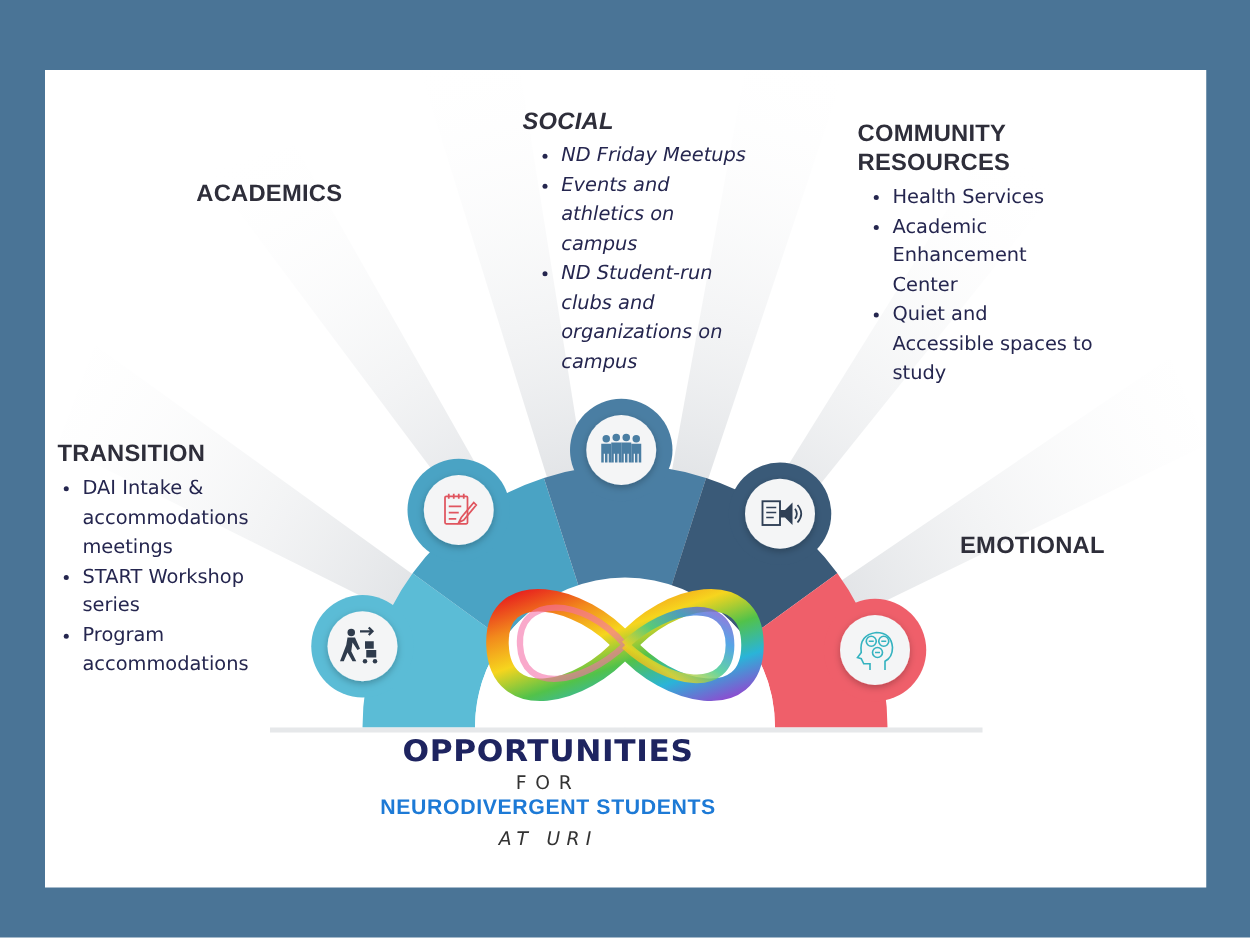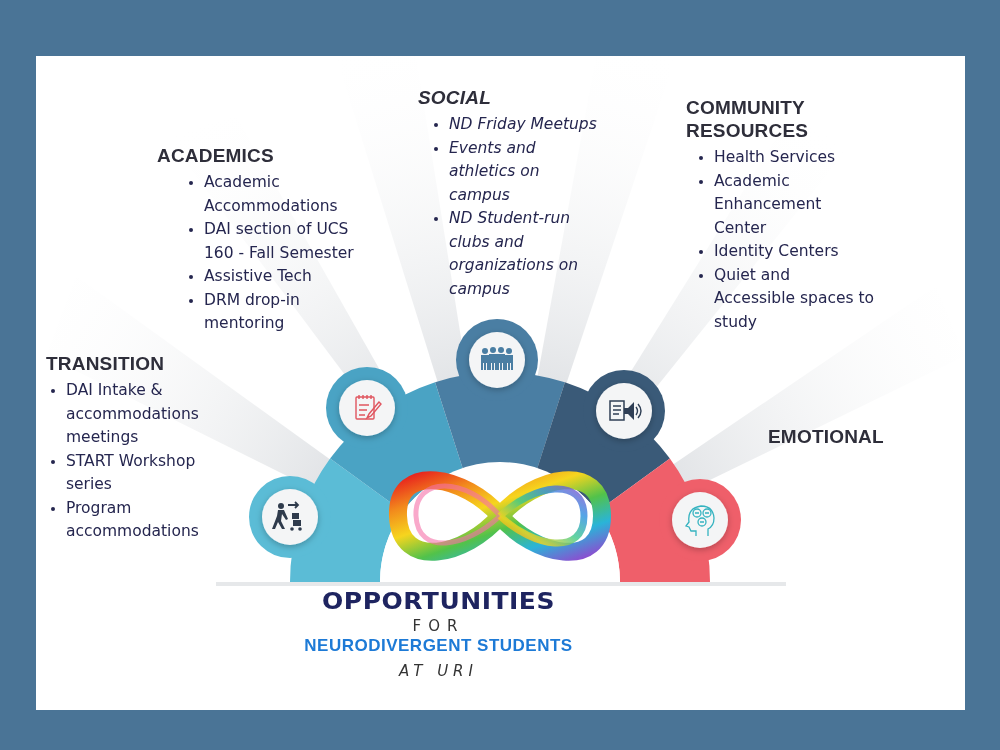--- a/index.html
+++ b/index.html
@@ -164,43 +164,36 @@
     <h3>TRANSITION</h3>
     <ul>
       <li style="width:150px">DAI Intake  &amp; accommodations meetings</li>
       <li style="width:155px">START Workshop series</li>
       <li style="width:155px">Program accommodations</li>
     </ul>
   </div>
 
   <div class="section" style="left:121px;top:88px;width:220px;">
     <h3>ACADEMICS</h3>
-    <ul style="padding-left:47px;">
-      <li style="width:145px">Academic Accommodations</li>
-      <li style="width:160px">DAI section of UCS 160 - Fall Semester</li>
-      <li>Assistive Tech</li>
-      <li style="width:120px">DRM drop-in mentoring</li>
-    </ul>
   </div>
 
   <div class="section" style="left:382px;top:30px;width:200px;font-style:italic;">
     <h3>SOCIAL</h3>
     <ul style="padding-left:31px;">
       <li style="width:180px">ND Friday Meetups</li>
       <li style="width:105px">Events and athletics on campus</li>
       <li style="width:140px">ND Student-run clubs and organizations on campus</li>
     </ul>
   </div>
 
   <div class="section" style="left:650px;top:40px;width:200px;">
     <h3 style="width:140px;">COMMUNITY RESOURCES</h3>
     <ul style="padding-left:28px;">
       <li>Health Services</li>
       <li style="width:120px">Academic Enhancement Center</li>
-      <li>Identity Centers</li>
       <li style="width:160px">Quiet and Accessible spaces to study</li>
     </ul>
   </div>
 
   <div class="section" style="left:732px;top:369px;width:195px;">
     <h3>EMOTIONAL</h3>
   </div>
 
   <div class="title-block" style="top:530px;">
     <div class="t1">OPPORTUNITIES</div>

